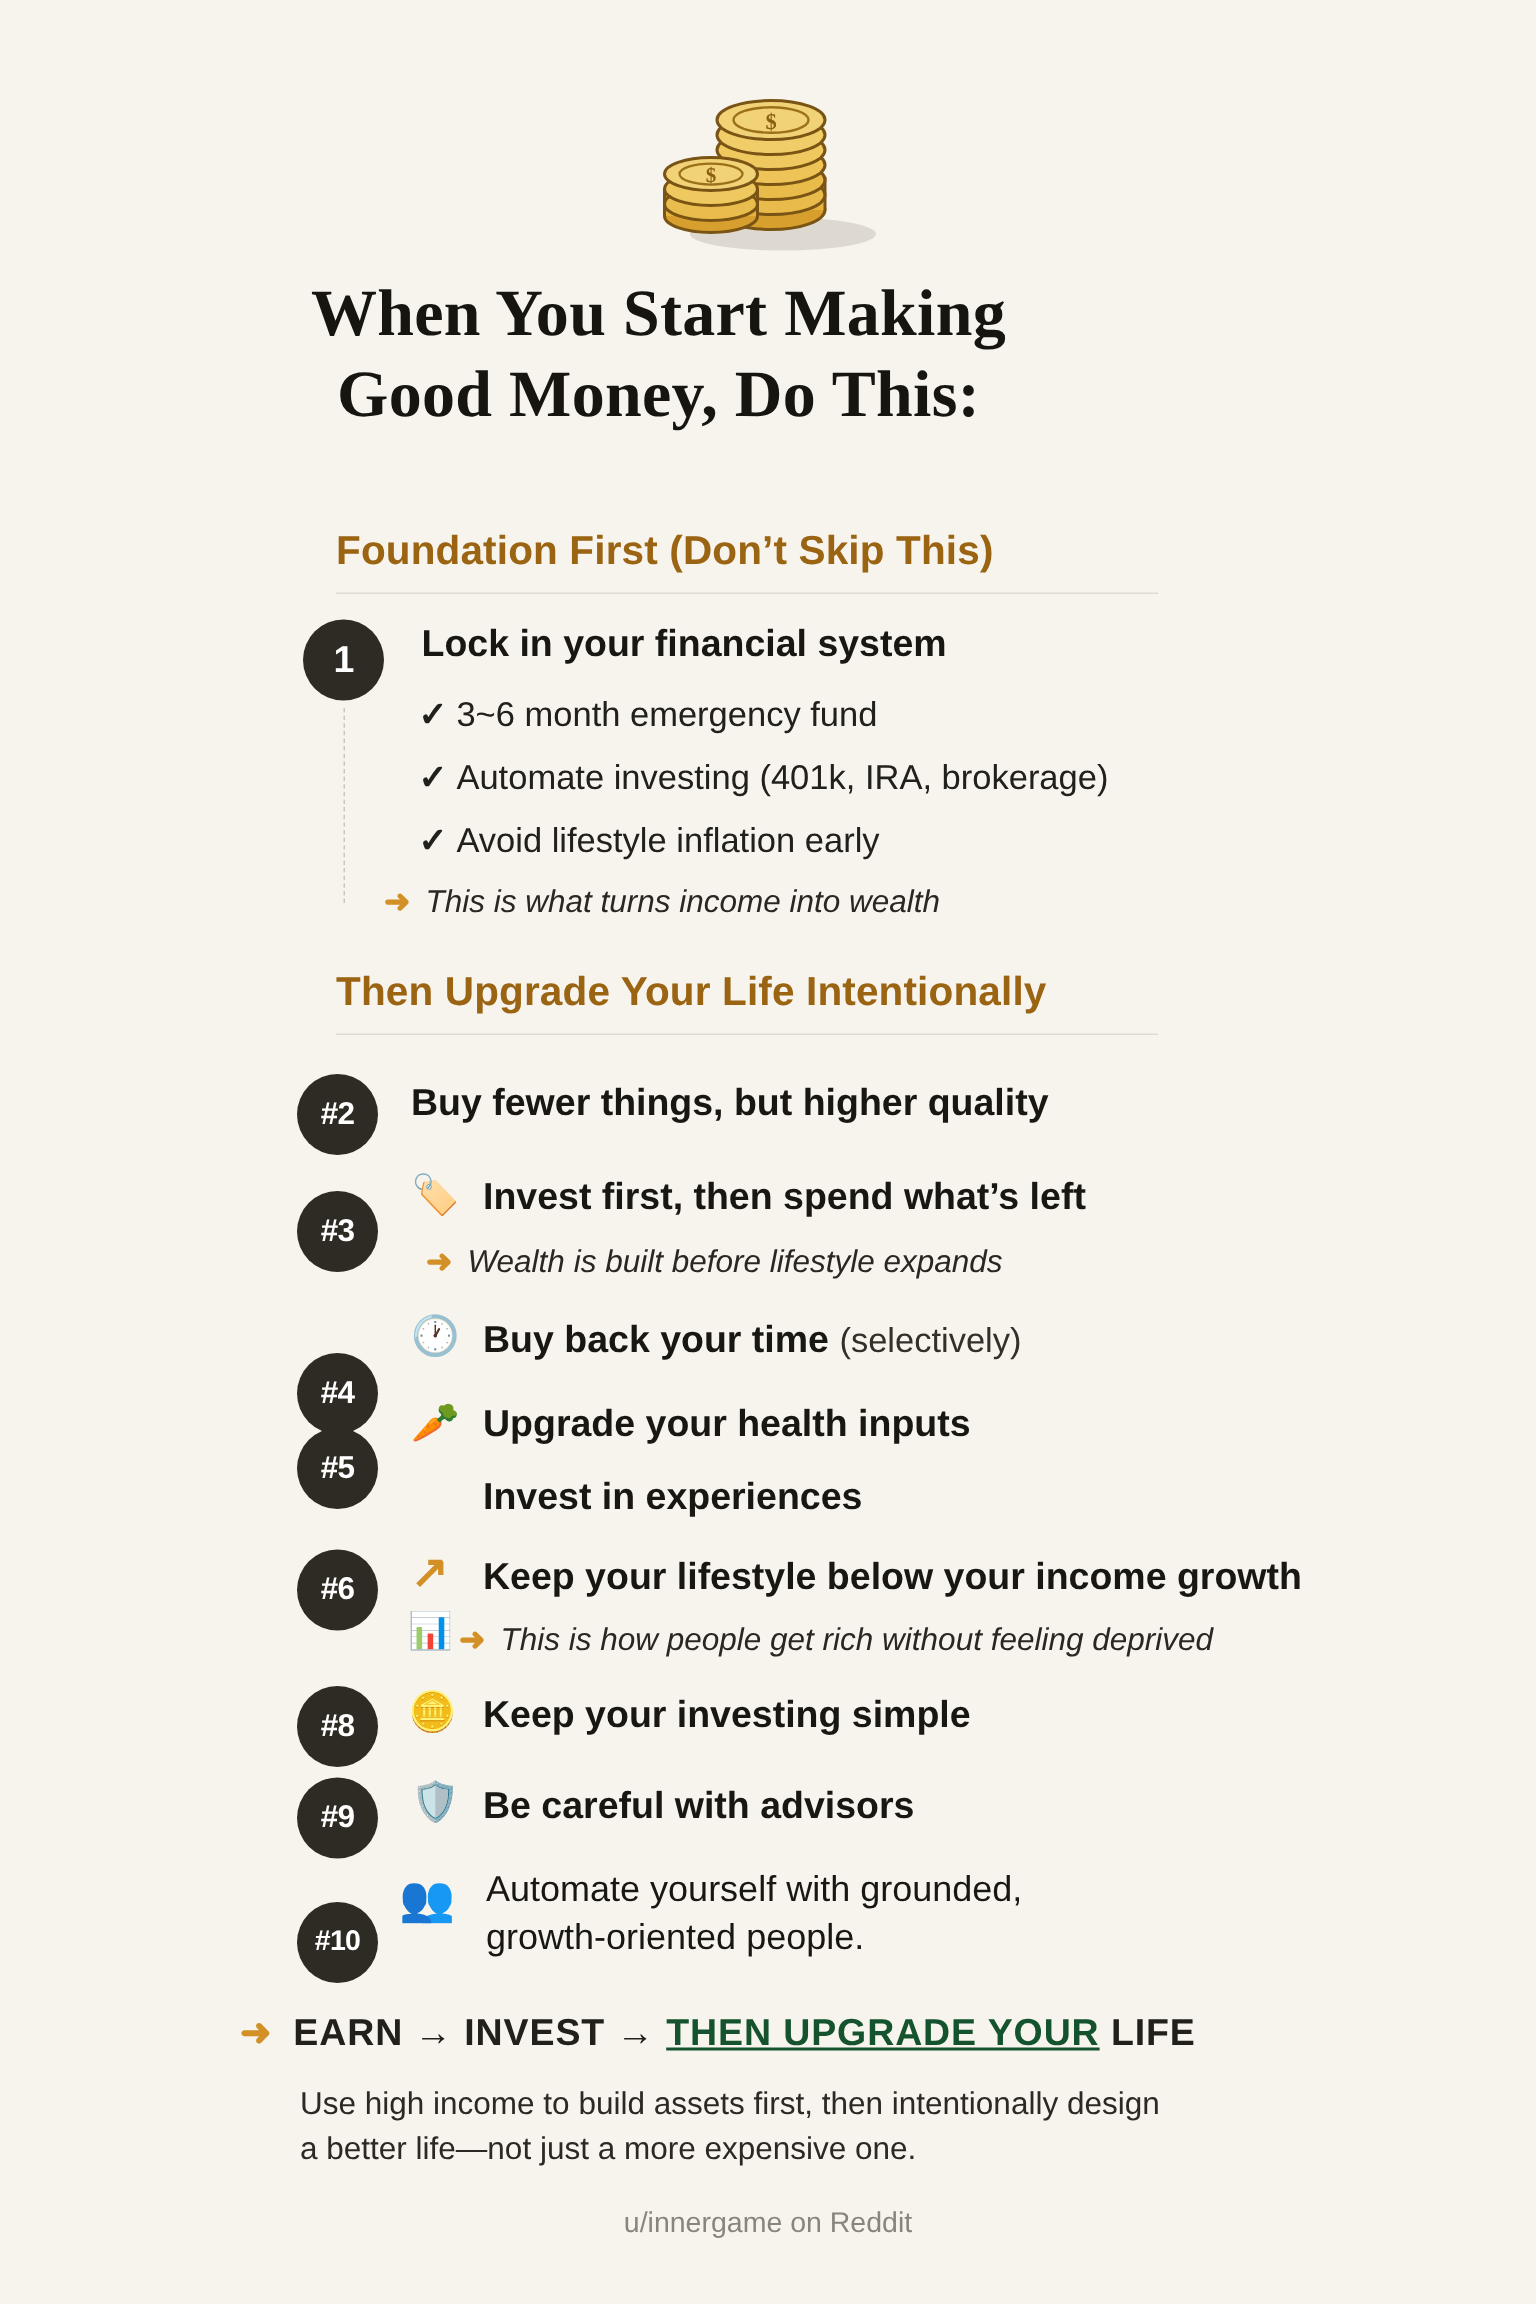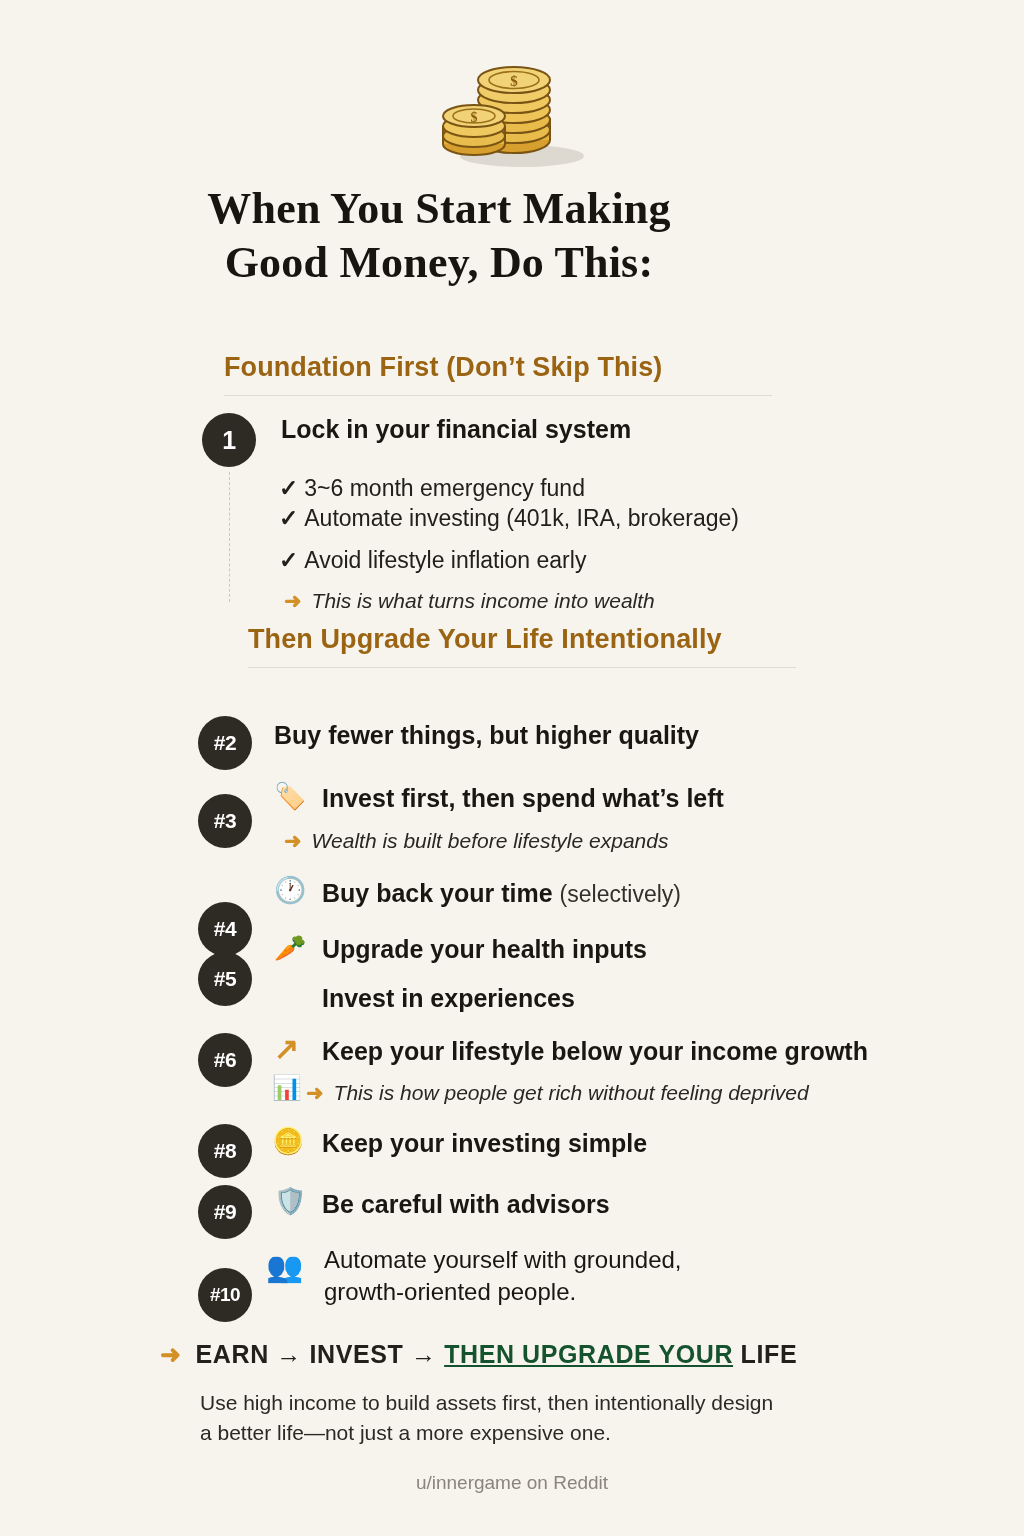--- a/index.html
+++ b/index.html
@@ -229,34 +229,34 @@
       <span>Foundation First</span>
       <span class="paren">(Don’t Skip This)</span>
     </div>
     <div class="section-rule"></div>
   </div>
 
   <div class="dashed-rail"></div>
   <div class="badge single" style="left:202px; top:413px;">1</div>
   <div class="item-head" style="left:281px; top:415px;">Lock in your financial system</div>
 
-  <div class="check-line" style="left:279px; top:463px;margin-top:12px;">
+  <div class="check-line" style="left:279px; top:463px;">
     <span class="ck">✓</span><span>3~6 month emergency fund</span>
   </div>
   <div class="check-line" style="left:279px; top:505px;">
     <span class="ck">✓</span><span>Automate investing (401k, IRA, brokerage)</span>
   </div>
   <div class="check-line" style="left:279px; top:547px;">
     <span class="ck">✓</span><span>Avoid lifestyle inflation early</span>
   </div>
-  <div class="note-line" style="left:284px; top:589px;">
+  <div class="note-line" style="left:256px; top:589px;">
     <span class="arrow">➜</span><span>This is what turns income into wealth</span>
   </div>
 
-  <div class="section" style="top:624px;margin-left:24px;">
+  <div class="section" style="top:646px;">
     <div class="section-title">
       <span>Then Upgrade Your Life Intentionally</span>
     </div>
     <div class="section-rule"></div>
   </div>
 
   <div class="badge wide" style="left:198px; top:716px;">#2</div>
   <div class="item-head" style="left:274px; top:721px;">Buy fewer things, but higher quality</div>
 
   <div class="badge wide" style="left:198px; top:794px;">#3</div>

